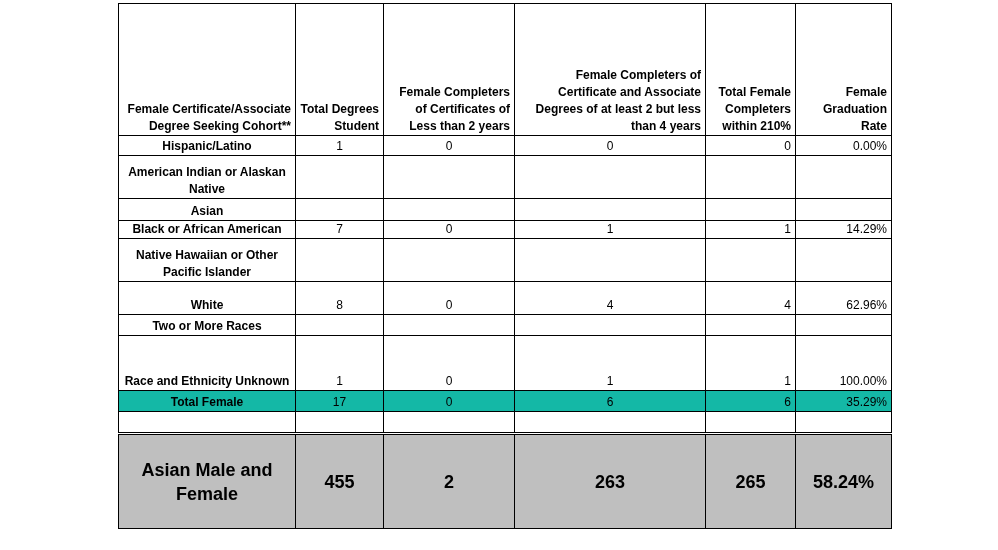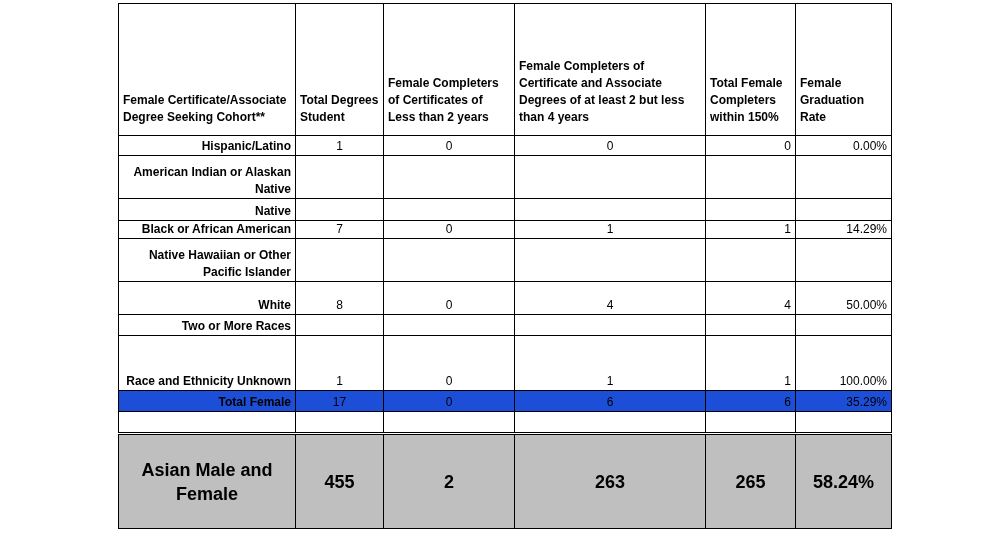--- a/index.html
+++ b/index.html
@@ -1,25 +1,25 @@
 <!DOCTYPE html>
 <html><head>
 <meta charset="utf-8">
 <style>
   html, body { margin:0; padding:0; background:#ffffff; }
   body { width:998px; height:550px; position:relative; overflow:hidden;
          font-family:"Liberation Sans", "DejaVu Sans", sans-serif; color:#000; }
   table { border-collapse:collapse; position:absolute; table-layout:fixed; }
   td, th { border:1.3px solid #000; padding:0 4px; font-size:12px; line-height:17px; box-sizing:border-box; }
   #female-table { left:118px; top:3px; width:773px; }
-  th { font-weight:bold; text-align:left; vertical-align:bottom; padding-bottom:9px; }
-  td.label { font-weight:bold; text-align:right; vertical-align:bottom;margin-left:8px; }
+  th { font-weight:bold; text-align:right; vertical-align:bottom; padding-bottom:0; }
+  td.label { font-weight:bold; text-align:center; vertical-align:bottom;margin-left:8px; }
   td.c { text-align:center; vertical-align:bottom; }
   td.r { text-align:right; vertical-align:bottom; }
-  tr.total td { background:#1d4ed8; }
+  tr.total td { background:#14b8a6; }
   #grand-table { left:118px; top:434px; width:773px; }
   #grand-table td { background:#bfbfbf; font-weight:bold; font-size:18px; line-height:24px;
                     text-align:center; vertical-align:middle; height:94px; }
   .cursor { position:absolute; left:571px; top:369px; width:8px; height:14px; }
   .cursor::before { content:""; position:absolute; left:3px; top:0; width:1px; height:14px; background:#fff; }
   .cursor::after { content:""; position:absolute; left:0; top:0; width:7px; height:14px;
                    border-top:1px solid #fff; border-bottom:1px solid #fff; box-sizing:border-box; }
 </style>
 </head>
 <body>
@@ -32,41 +32,41 @@
     <col style="width:191px">
       <col style="width:90px">
       <col style="width:96px">
   </colgroup>
   <tbody>
       <tr style="height:132px">
     <th>Female Certificate/Associate Degree Seeking Cohort**</th>
     <th>Total Degrees Student</th>
     <th>Female Completers of Certificates of Less than 2 years</th>
     <th>Female Completers of Certificate and Associate Degrees of at least 2 but less than 4 years</th>
-    <th>Total Female Completers within 150%</th>
+    <th>Total Female Completers within 210%</th>
     <th>Female Graduation Rate</th>
   </tr>
   <tr style="height:20px">
     <td class="label">Hispanic/Latino</td>
     <td class="c">1</td>
     <td class="c">0</td>
     <td class="c">0</td>
     <td class="r">0</td>
     <td class="r">0.00%</td>
   </tr>
   <tr style="height:43px">
     <td class="label">American Indian or Alaskan Native</td>
     <td class="c"></td>
     <td class="c"></td>
     <td class="c"></td>
     <td class="r"></td>
     <td class="r"></td>
   </tr>
   <tr style="height:22px">
-    <td class="label">Native</td>
+    <td class="label">Asian</td>
     <td class="c"></td>
     <td class="c"></td>
     <td class="c"></td>
     <td class="r"></td>
     <td class="r"></td>
   </tr>
   <tr style="height:16px">
     <td class="label">Black or African American</td>
     <td class="c">7</td>
     <td class="c">0</td>
@@ -81,21 +81,21 @@
     <td class="c"></td>
     <td class="r"></td>
     <td class="r"></td>
   </tr>
   <tr style="height:33px">
     <td class="label">White</td>
     <td class="c">8</td>
     <td class="c">0</td>
     <td class="c">4</td>
     <td class="r">4</td>
-    <td class="r">50.00%</td>
+    <td class="r">62.96%</td>
   </tr>
   <tr style="height:21px">
     <td class="label">Two or More Races</td>
     <td class="c"></td>
     <td class="c"></td>
     <td class="c"></td>
     <td class="r"></td>
     <td class="r"></td>
   </tr>
   <tr style="height:55px">

